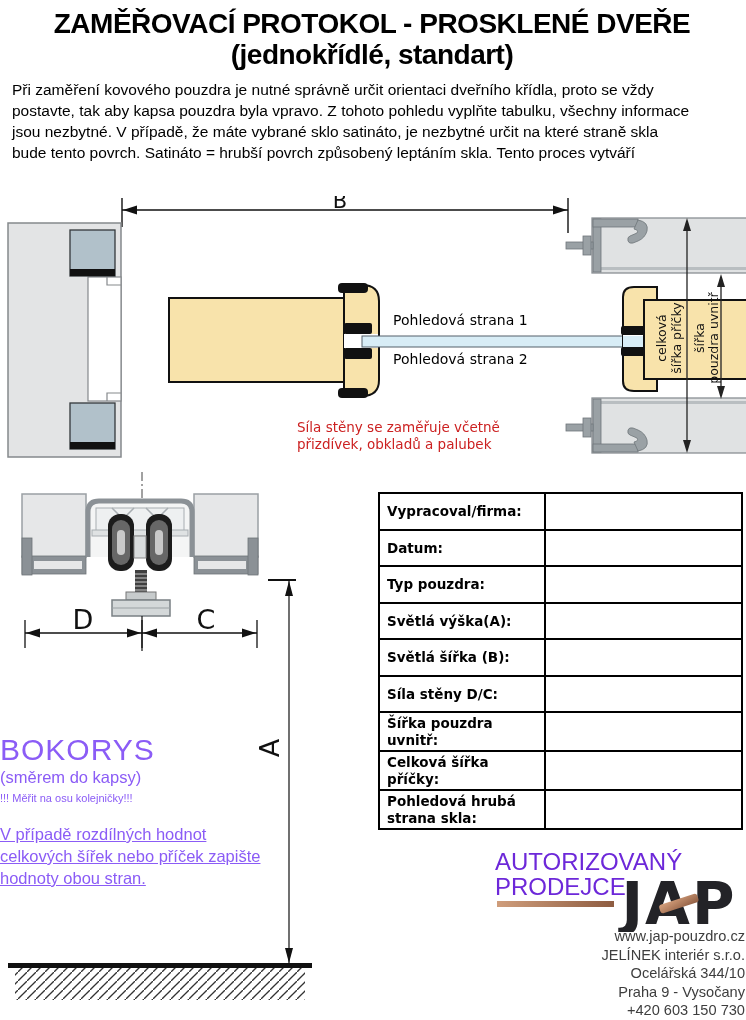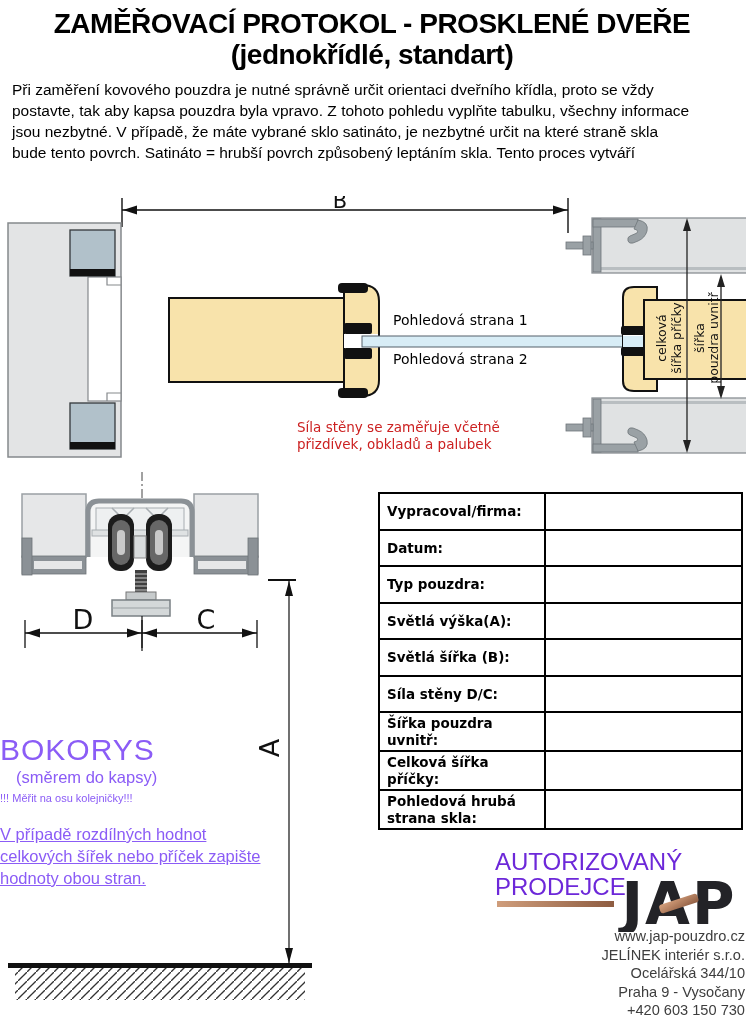--- a/index.html
+++ b/index.html
@@ -16,21 +16,21 @@
   .intro div { white-space:nowrap; }
 
   
   .svgwrap { position:absolute; }
   svg text { font-family:"DejaVu Sans", sans-serif; }
 
   
   .bokorys-text { position:absolute; left:0; top:733px; width:292px; text-align:left; color:#8b5cf6;
                   font-family:"Liberation Sans", sans-serif; }
   .bokorys-text .bk-title { font-size:30px; line-height:34px; letter-spacing:1px; }
-  .bokorys-text .bk-sub   { font-size:16.5px; line-height:21px;padding-left:16px; }
+  .bokorys-text .bk-sub   { font-size:16.5px; line-height:21px; }
   .bokorys-text .bk-warn  { font-size:11px; line-height:21px; }
   .bokorys-text .bk-note  { margin-top:14px; font-size:16.5px; line-height:22px;text-decoration:underline; }
 
   
   .form-table { position:absolute; left:378px; top:492px; border-collapse:collapse;
                 table-layout:fixed; width:359px; }
   .form-table td { border:2px solid #000; height:36.5px; vertical-align:middle; }
   .form-table td.lbl { width:166px; font-family:"DejaVu Sans", sans-serif; font-weight:bold;
                        font-size:13.5px; line-height:16.5px; padding:2px 12px 2px 7px; color:#000; }
   .form-table td.val { width:197px; background:#fff; }

